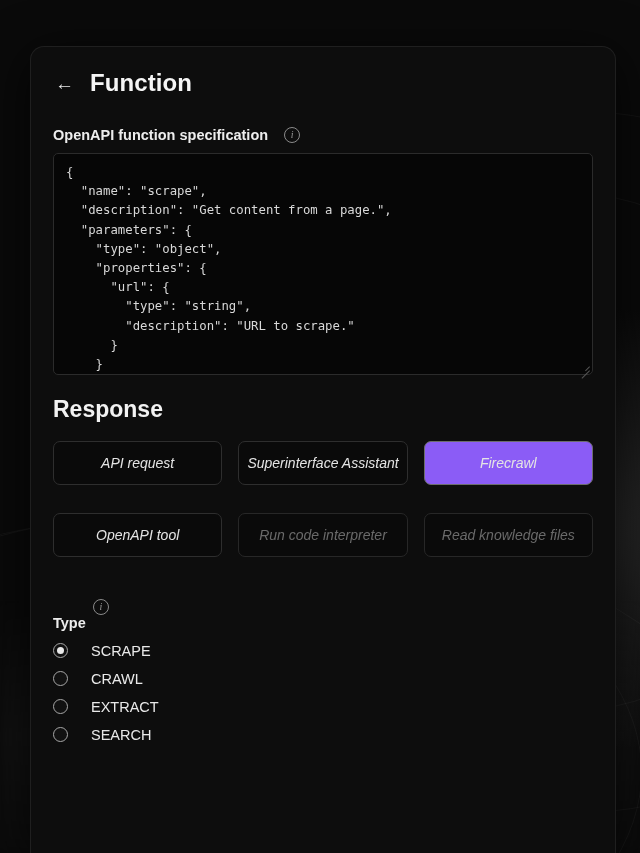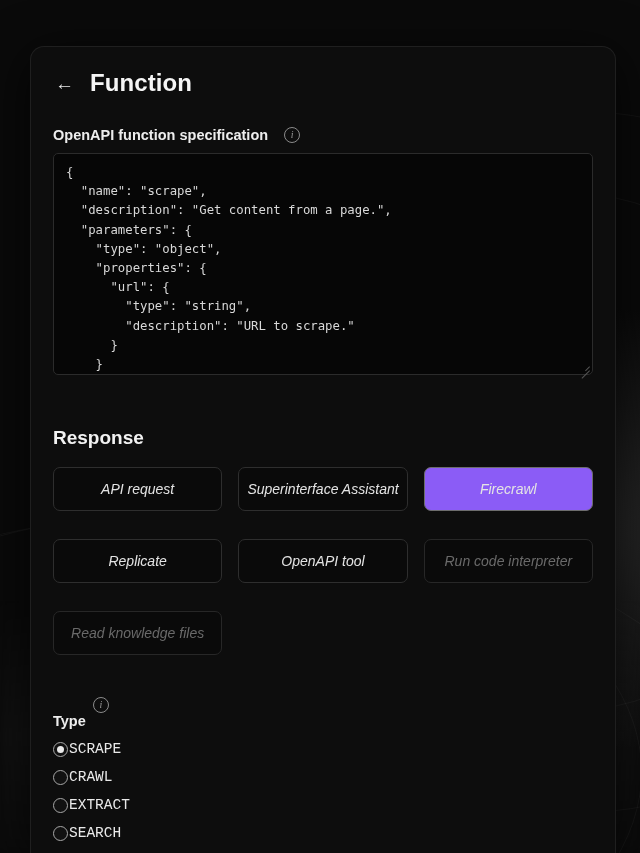--- a/index.html
+++ b/index.html
@@ -139,23 +139,23 @@
     position: absolute;
     background: #555;
     height: 1px;
     transform-origin: right bottom;
   }
   .resize-grip::before { width: 11px; right: 0; bottom: 1px; transform: rotate(-45deg); }
   .resize-grip::after  { width: 6px;  right: 0; bottom: 5px; transform: rotate(-45deg); }
 
   .section-title {
     color: #f2f2f2;
-    font-size: 19px;
+    font-size: 23px;
     font-weight: bold;
-    margin: 52px 0 18px 0;
+    margin: 21px 0 18px 0;
   }
 
   .opt-grid {
     display: grid;
     grid-template-columns: 1fr 1fr 1fr;
     gap: 28px 16px;
     font-style: italic;
   }
   .opt {
     height: 42px;
@@ -187,25 +187,23 @@
   }
   .type-label {
     color: #ededed;
     font-size: 14.5px;
     font-weight: bold;
     margin-top: 32px;
   }
 
   .radio-row {
     display: flex;
-    align-items: center;
-    gap: 1px;
+    gap: 23px;
     margin-bottom: 12px;
     cursor: pointer;
-    font-family: Liberation Mono, monospace;
   }
   .radio {
     width: 15px;
     height: 15px;
     border-radius: 50%;
     border: 1.5px solid #a7a7a7;
     background: #111;
     flex: none;
     position: relative;
     box-sizing: border-box;
@@ -266,21 +264,20 @@
 }</textarea>
       <div class="resize-grip"></div>
     </div>
 
     <div class="section-title">Response</div>
 
     <div class="opt-grid">
       <div class="opt">API request</div>
       <div class="opt">Superinterface Assistant</div>
       <div class="opt selected">Firecrawl</div>
-      <div class="opt">Replicate</div>
       <div class="opt">OpenAPI tool</div>
       <div class="opt dim">Run code interpreter</div>
       <div class="opt dim">Read knowledge files</div>
     </div>
 
     <div class="type-label-row">
       <div class="type-label">Type</div>
       <div class="info-icon">i</div>
     </div>
 

